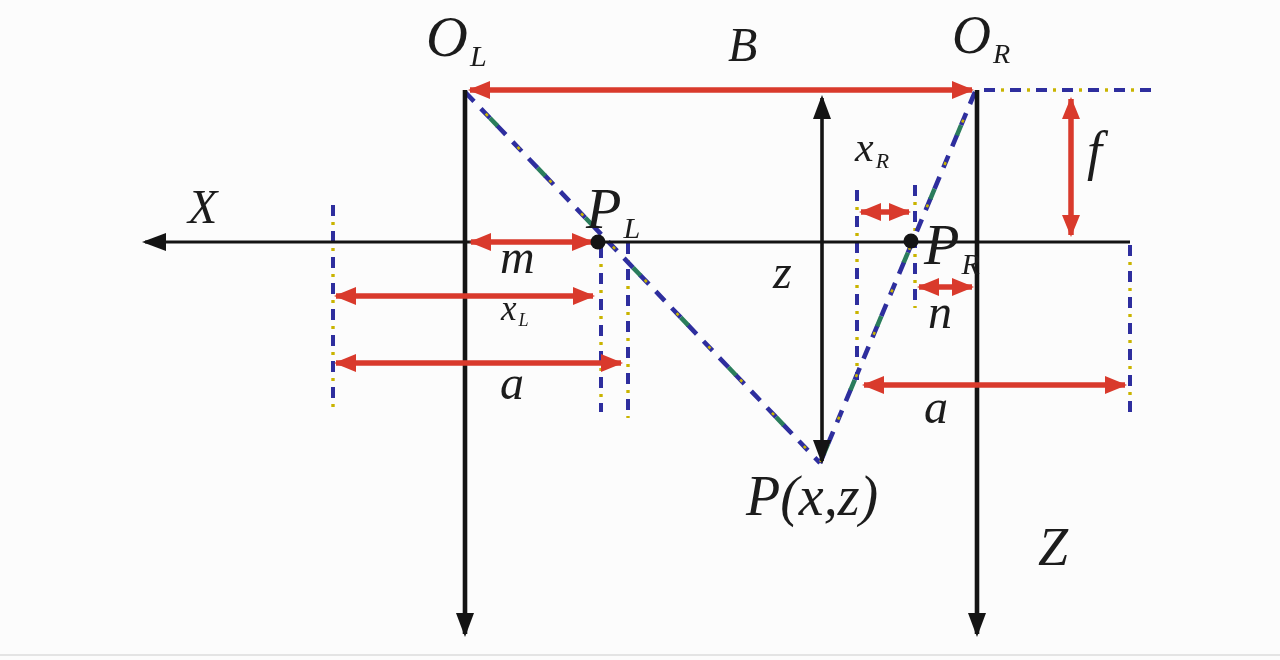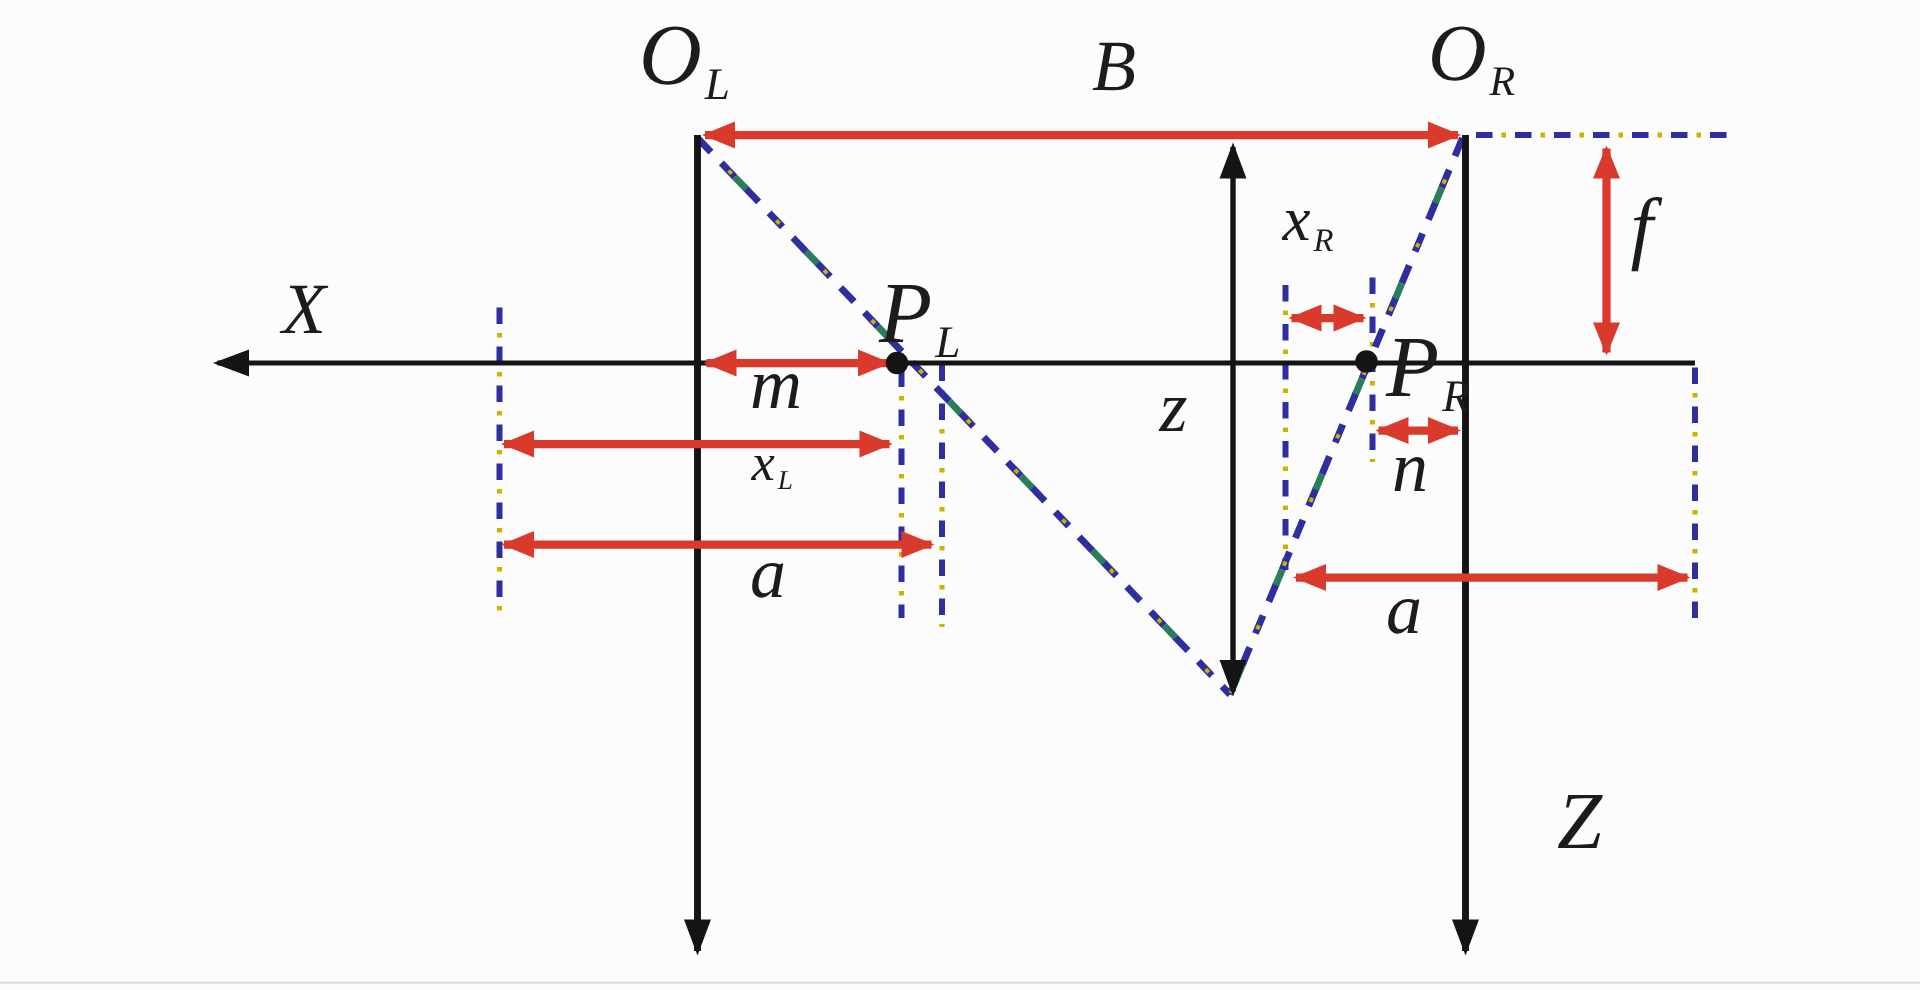--- a/index.html
+++ b/index.html
@@ -175,18 +175,21 @@
   </div>
 
   <div class="lbl" style="left:500px;top:359px;font-size:48px;">
     <span>a</span>
   </div>
 
   <div class="lbl" style="left:924px;top:383px;font-size:48px;">
     <span>a</span>
   </div>
 
+  <div class="lbl" style="left:746px;top:468px;font-size:56px;">
+    <span>P(x,z)</span>
+  </div>
 
   <div class="lbl" style="left:1038px;top:520px;font-size:54px;">
     <span>Z</span>
   </div>
 
 </div>
 
 </body></html>

